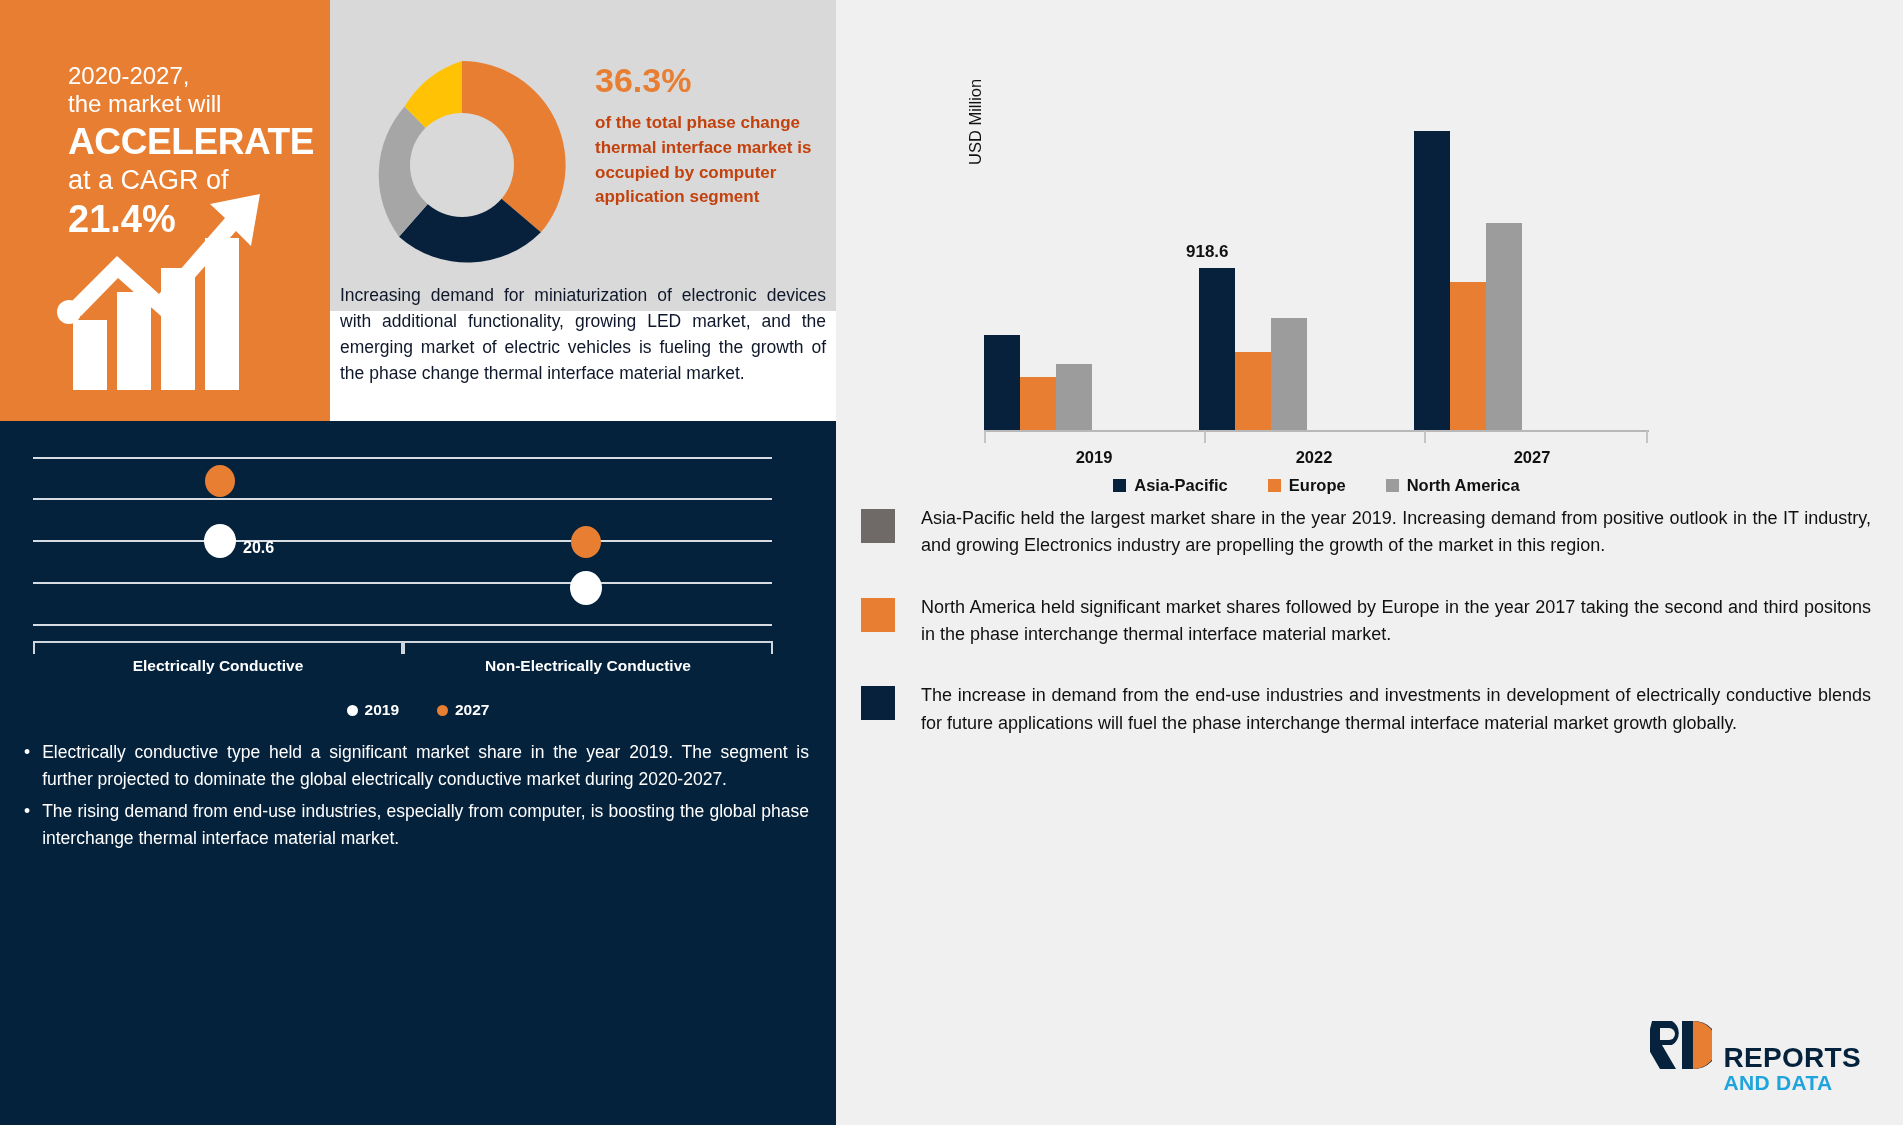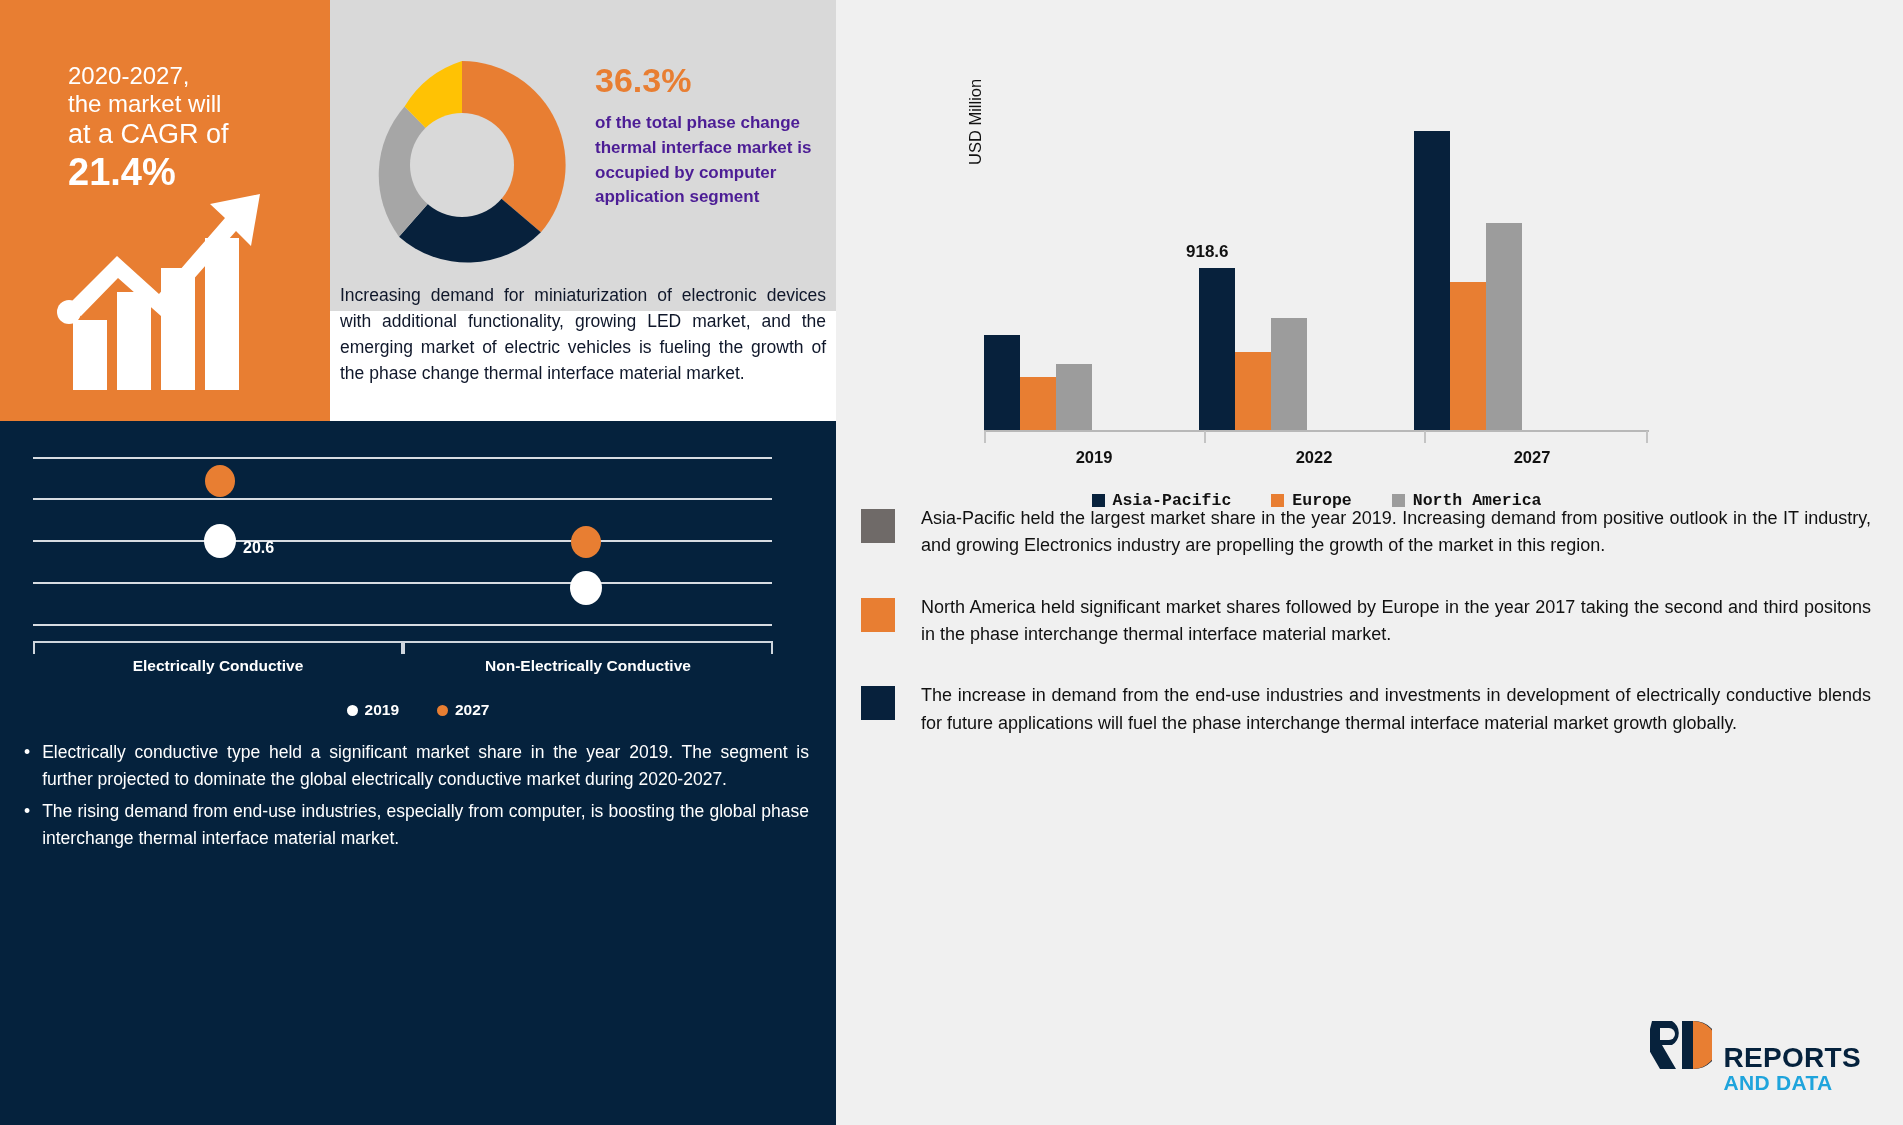--- a/index.html
+++ b/index.html
@@ -26,21 +26,21 @@
   .accel-pct{ font-size:38px; font-weight:bold; white-space:nowrap; line-height:1.2;}
   .arrow-icon{ position:absolute; left:55px; top:160px; width:230px; height:230px;}
 
   .panel-graylight{
     position:absolute; left:330px; top:0; width:506px; height:311px;
     background:#D9D9D9;
   }
   .donut-wrap{ position:absolute; left:22px; top:55px; width:220px; height:220px;}
   .donut-text{ position:absolute; left:265px; top:62px; width:225px; }
   .donut-pct{ color:#E87E32; font-size:34px; font-weight:bold; line-height:1.1; margin-bottom:12px;}
-  .donut-sub{ color:#4c1d95; font-size:17px; font-weight:bold; line-height:1.45;}
+  .donut-sub{ color:#c2410c; font-size:17px; font-weight:bold; line-height:1.45;}
   .gray-para{
     position:absolute; left:10px; top:282px; width:486px;
     font-size:17.5px; color:#0f172a; line-height:1.49;
     text-align:justify; text-justify:inter-word;
   }
 
   .panel-navy{
     position:absolute; left:0; top:421px; width:940px; height:704px;
     background:#05223D;
   }
@@ -73,22 +73,22 @@
   .baseline{ position:absolute; left:98px; top:410px; width:665px; height:2px; background:#b8b8b8;}
   .group{ position:absolute; bottom:0; display:flex; align-items:flex-end; gap:0px;}
   .bar{ width:36px; }
   .bar.ap{ background:#07213C;}
   .bar.eu{ background:#E87E32;}
   .bar.na{ background:#9C9C9C;}
   .barlabel{ position:absolute; font-size:17px; font-weight:bold; color:#111; white-space:nowrap;}
   .xlabels{ position:absolute; left:98px; top:428px; width:665px; height:24px;}
   .xlab{ position:absolute; font-size:16.5px; font-weight:bold; color:#111; text-align:center; white-space:nowrap;}
   .bar-legend{
-    position:absolute; left:98px; top:471px; width:665px;
-    display:flex; justify-content:center; gap:40px; align-items:center;font-family:Liberation Mono, monospace;
+    position:absolute; left:98px; top:456px; width:665px;
+    display:flex; justify-content:center; gap:40px; align-items:center;
   }
   .bar-legend .item{ display:flex; align-items:center; gap:8px; font-size:16.5px; font-weight:bold; color:#111;}
   .sq{ width:13px; height:13px; display:inline-block;}
 
   .notes{ position:absolute; left:25px; top:505px; width:1010px;}
   .note{ display:flex; gap:26px; margin-bottom:34px; }
   .note .chip{ flex:0 0 auto; width:34px; height:34px; margin-top:4px;}
   .note .ntxt{ font-size:18px; line-height:1.52; color:#111; text-align:justify; text-justify:inter-word;}
 
   .logo{ position:absolute; right:42px; bottom:32px; display:flex; align-items:center; gap:12px;}
@@ -99,20 +99,21 @@
 </style>
 </head>
 <body>
 
 <div class="page">
 
   <div class="panel-orange">
     <div class="accel-text">
       <div class="accel-l1">2020-2027,</div>
       <div class="accel-l2">the market will</div>
+      <div class="accel-big">ACCELERATE</div>
       <div class="accel-l3">at a CAGR of</div>
       <div class="accel-pct">21.4%</div>
     </div>
     <svg class="arrow-icon" viewBox="0 0 230 230">
       <rect x="18" y="160" width="34" height="70" fill="#fff"></rect>
       <rect x="62" y="132" width="34" height="98" fill="#fff"></rect>
       <rect x="106" y="108" width="34" height="122" fill="#fff"></rect>
       <rect x="150" y="78" width="34" height="152" fill="#fff"></rect>
       <path d="M8 150 L62 96 L104 134 L170 58 L155 44 L205 34 L196 86 L181 71 L106 156 L63 118 L26 156 Z" fill="#fff"></path>
       <circle cx="14" cy="152" r="12" fill="#fff"></circle>

